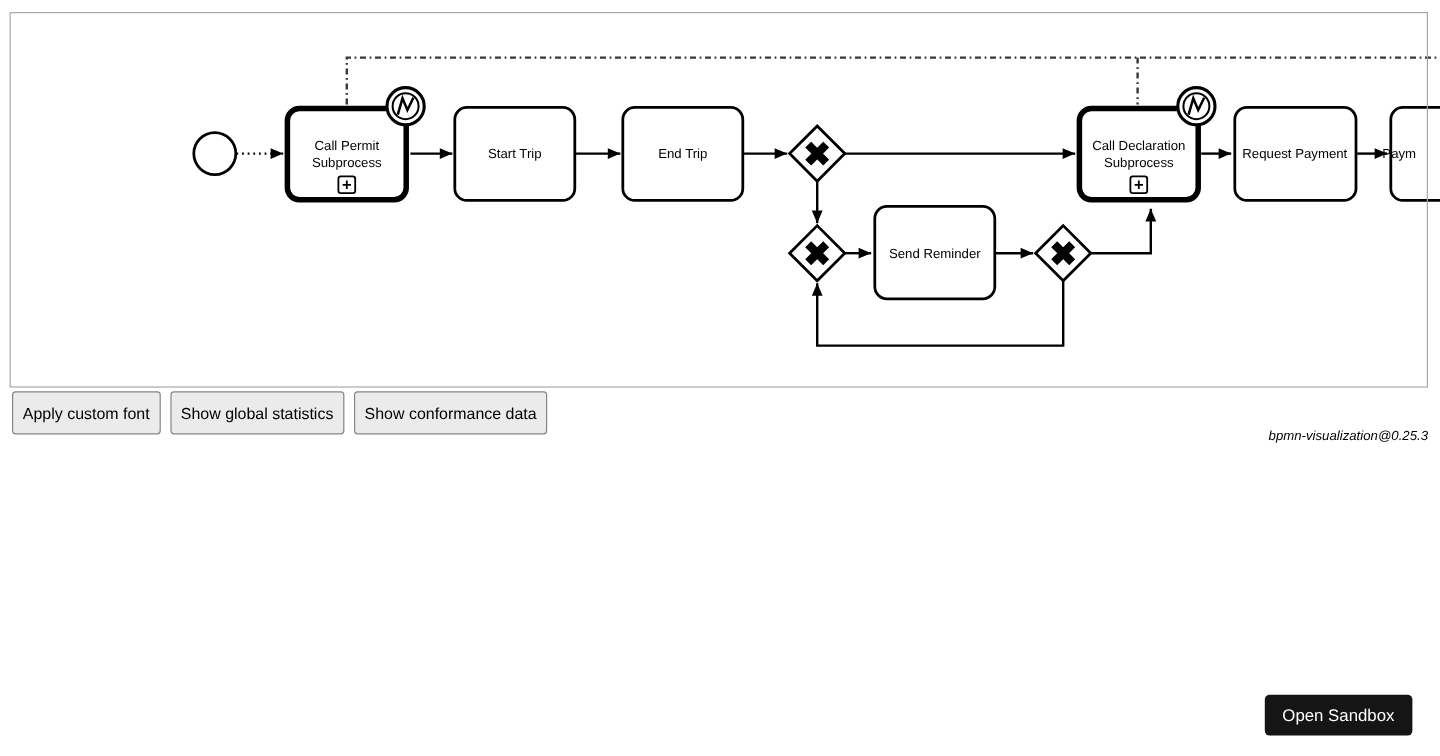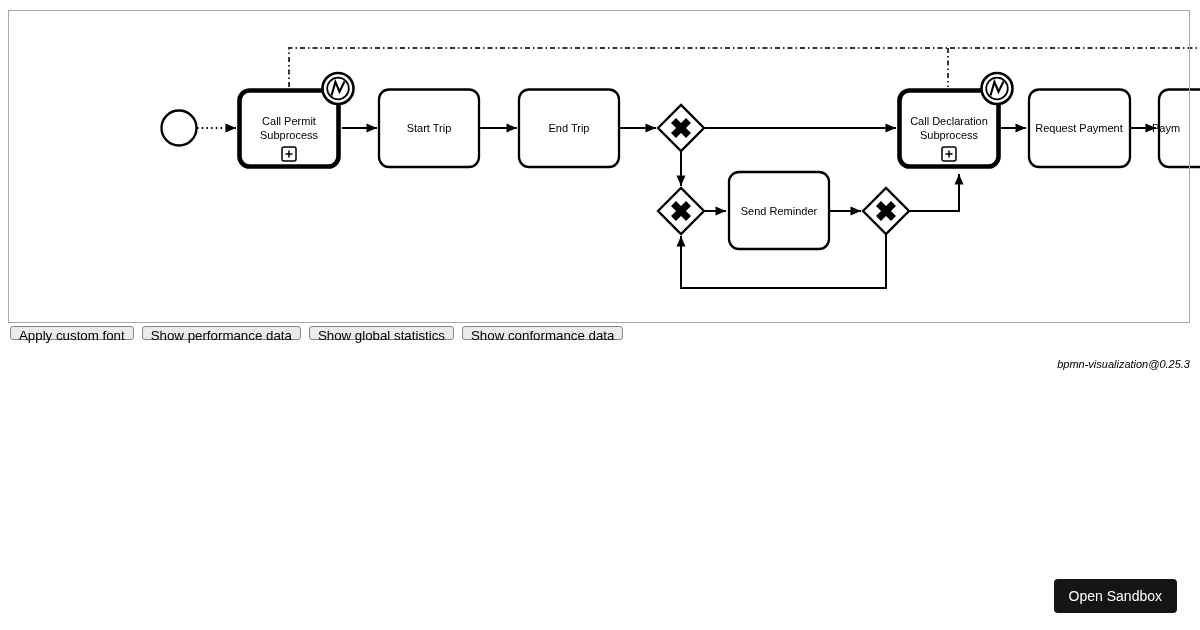--- a/index.html
+++ b/index.html
@@ -13,21 +13,21 @@
   }
   svg.bpmn{position:absolute;left:0;top:0;z-index:1;}
   svg.bpmn text{
     font-family:"Liberation Sans",sans-serif;font-size:11px;fill:#000;
     text-anchor:middle;
   }
   .toolbar{position:absolute;left:10px;top:326px;display:flex;gap:8px;z-index:3;}
   .toolbar button{
     font-family:"Liberation Sans",sans-serif;font-size:13.3px;color:#000;
     background:#ebebeb;border:1px solid #868686;border-radius:3px;
-    height:14px;padding:1px 8px;white-space:nowrap;cursor:pointer;
+    height:36px;padding:1px 8px;white-space:nowrap;cursor:pointer;
   }
   .version{
     position:absolute;top:358px;right:10px;z-index:3;
     font-style:italic;font-size:11px;color:#000;
   }
   .sandbox-btn{
     position:absolute;right:23px;bottom:17px;z-index:3;
     background:#151515;color:#ffffff;border:none;border-radius:4px;
     font-family:"Liberation Sans",sans-serif;font-size:14px;
     padding:9px 15px;cursor:pointer;
@@ -137,20 +137,19 @@
   </g>
 
   <g>
     <rect x="1159" y="89.5" width="104" height="77.5" rx="10" fill="#fff" stroke="#000" stroke-width="2.3"></rect>
     <text x="1166" y="132" text-anchor="start">Paym</text>
   </g>
 </svg>
 
 <div class="toolbar">
   <button>Apply custom font</button>
-  <button>Show performance data</button>
   <button>Show global statistics</button>
   <button>Show conformance data</button>
 </div>
 
 <div class="version">bpmn-visualization@0.25.3</div>
 
 <button class="sandbox-btn">Open Sandbox</button>
 
 </body></html>

